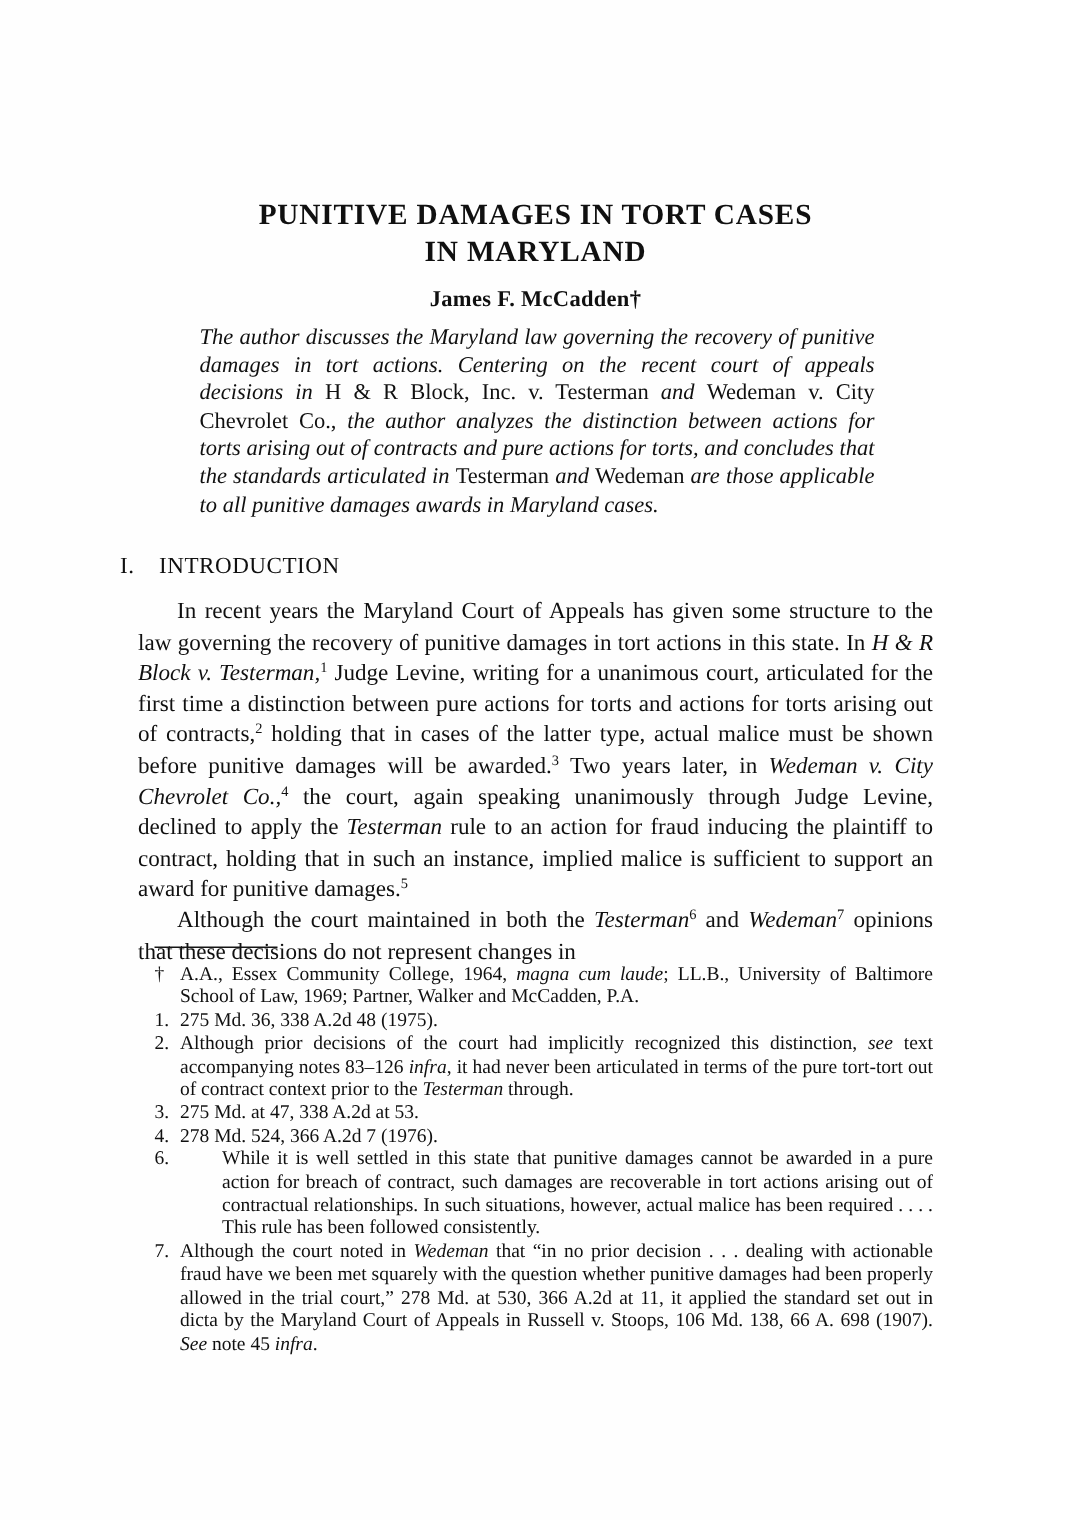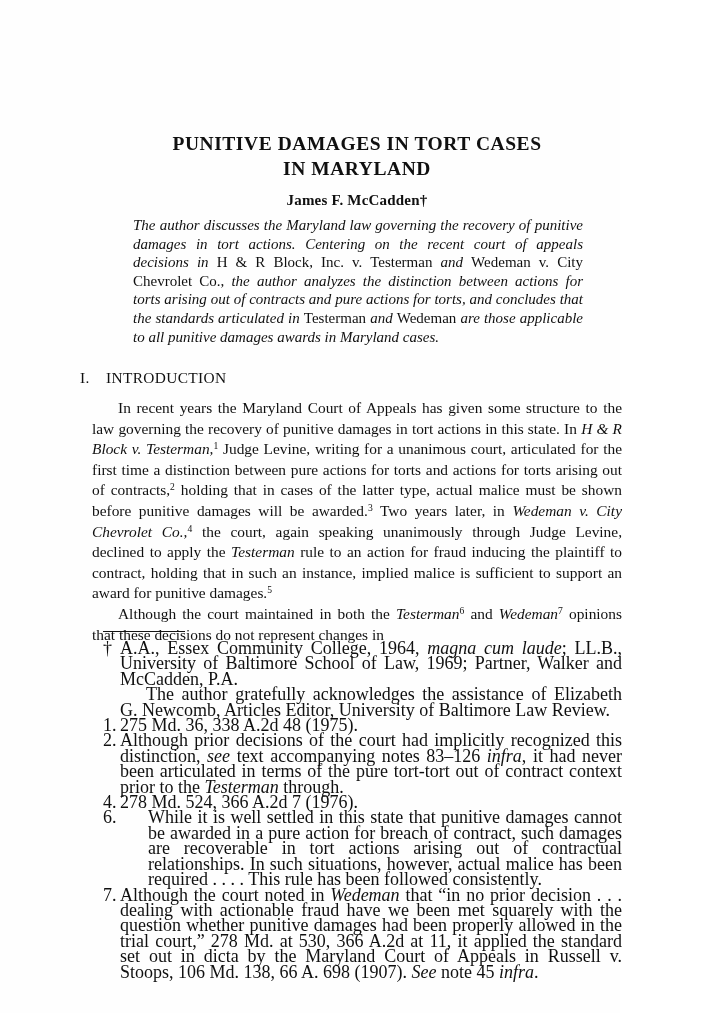--- a/index.html
+++ b/index.html
@@ -111,21 +111,21 @@
     height: 0;
     border-top: 1.4px solid #141414;
   }
 
   
   .footnotes {
     position: absolute;
     left: 103px;
     top: 641px;
     width: 519px;
-    font-size: 18px;
+    font-size: 13px;
     line-height: 15.4px;
     text-align: justify;
     text-align-last: left;
   }
   .fn {
     margin: 0;
     padding-left: 17px;
     text-indent: -17px;
   }
   .fn .marker {
@@ -174,26 +174,26 @@
   <div class="body-text">
     <p><span>In recent years the Maryland Court of Appeals has given some structure to the law governing the recovery of punitive damages in tort actions in this state. In </span><i>H &amp; R Block v. Testerman,</i><sup>1</sup><span> Judge Levine, writing for a unanimous court, articulated for the first time a distinction between pure actions for torts and actions for torts arising out of contracts,</span><sup>2</sup><span> holding that in cases of the latter type, actual malice must be shown before punitive damages will be awarded.</span><sup>3</sup><span> Two years later, in </span><i>Wedeman v. City Chevrolet Co.,</i><sup>4</sup><span> the court, again speaking unanimously through Judge Levine, declined to apply the </span><i>Testerman</i><span> rule to an action for fraud inducing the plaintiff to contract, holding that in such an instance, implied malice is sufficient to support an award for punitive damages.</span><sup>5</sup></p>
     <p><span>Although the court maintained in both the </span><i>Testerman</i><sup>6</sup><span> and </span><i>Wedeman</i><sup>7</sup><span> opinions that these decisions do not represent changes in</span></p>
   </div>
 
   <div class="fn-rule"></div>
 
   <div class="footnotes">
 
     <p class="fn"><span class="marker">†</span><span>A.A., Essex Community College, 1964, </span><i>magna cum laude</i><span>; LL.B., University of Baltimore School of Law, 1969; Partner, Walker and McCadden, P.A.</span></p>
-    <p class="fn-cont">The author gratefully acknowledges the assistance of Elizabeth G. Newcomb, Articles Editor, University of Baltimore Law Review.</p>
 
     <p class="fn"><span class="marker">1.</span><span>275 Md. 36, 338 A.2d 48 (1975).</span></p>
 
     <p class="fn"><span class="marker">2.</span><span>Although prior decisions of the court had implicitly recognized this distinction, </span><i>see</i><span> text accompanying notes 83–126 </span><i>infra</i><span>, it had never been articulated in terms of the pure tort-tort out of contract context prior to the </span><i>Testerman</i><span> through.</span></p>
 
+    <p class="fn"><span class="marker">3.</span><span>275 Md. at 47, 338 A.2d at 53.</span></p>
 
     <p class="fn"><span class="marker">4.</span><span>278 Md. 524, 366 A.2d 7 (1976).</span></p>
 
 
     <p class="fn-6-first"><span class="marker">6.</span><span>While it is well settled in this state that punitive damages cannot be awarded in a pure action for breach of contract, such damages are recoverable in tort actions arising out of contractual relationships. In such situations, however, actual malice has been required . . . . This rule has been followed consistently.</span></p>
 
     <p class="fn"><span class="marker">7.</span><span>Although the court noted in </span><i>Wedeman</i><span> that “in no prior decision . . . dealing with actionable fraud have we been met squarely with the question whether punitive damages had been properly allowed in the trial court,” 278 Md. at 530, 366 A.2d at 11, it applied the standard set out in dicta by the Maryland Court of Appeals in Russell v. Stoops, 106 Md. 138, 66 A. 698 (1907). </span><i>See</i><span> note 45 </span><i>infra</i><span>.</span></p>
 
   </div>
 

